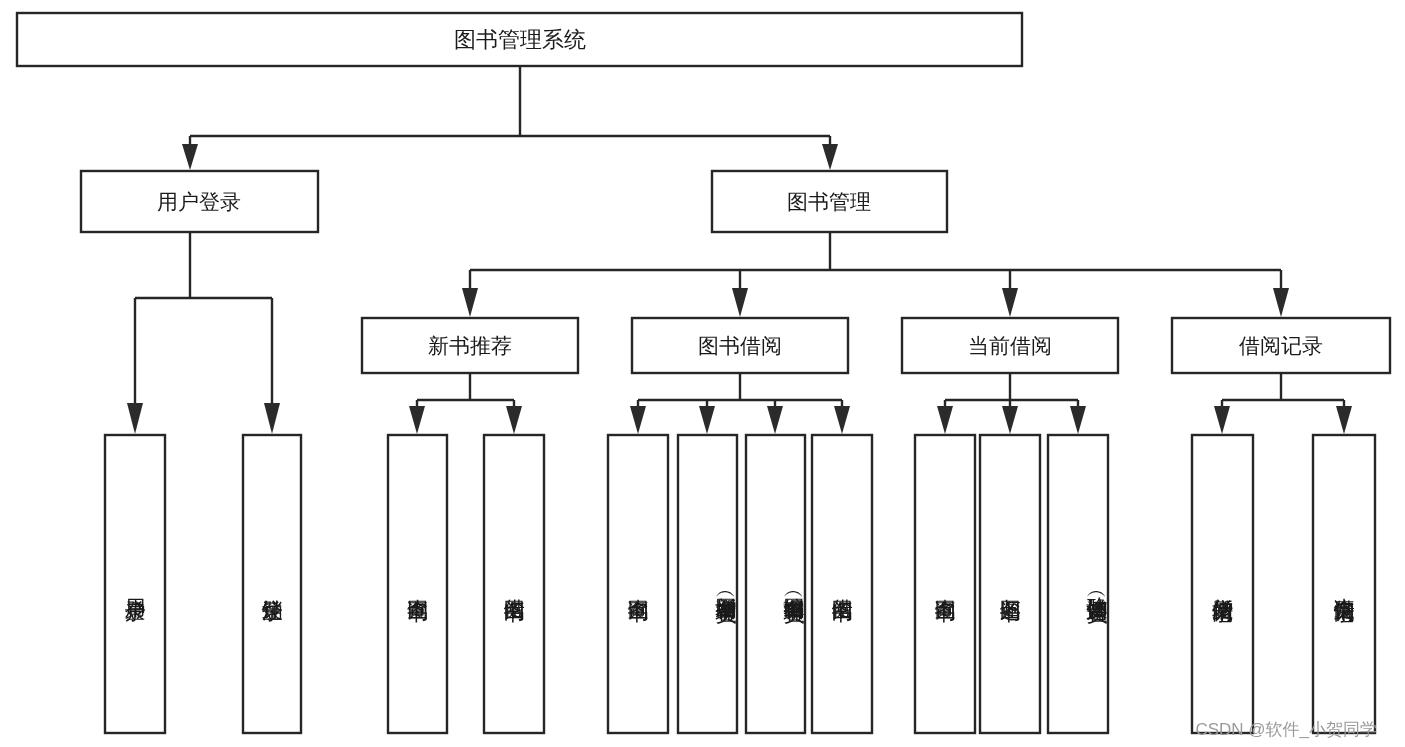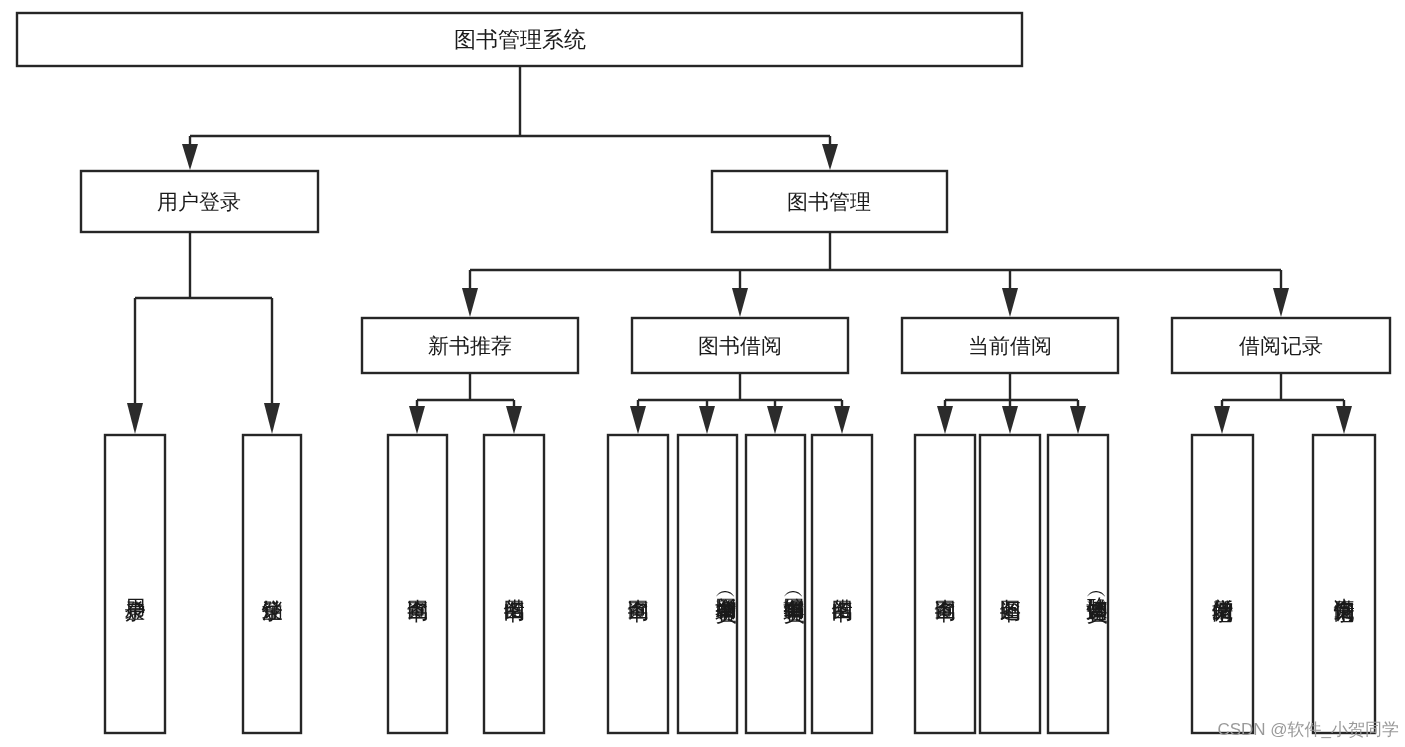--- a/index.html
+++ b/index.html
@@ -65,21 +65,21 @@
     letter-spacing: 1px;
     white-space: nowrap;
     text-align: center;
     display: flex;
     align-items: center;
     justify-content: center;
     pointer-events: none;
   }
   .watermark {
     position: absolute;
-    right: 6px;
+    right: 28px;
     bottom: 6px;
     font-family: "Liberation Sans", "DejaVu Sans", sans-serif;
     font-size: 17px;
     color: #9a9a9a;
     white-space: nowrap;
   }
 </style>
 </head>
 <body>
 

